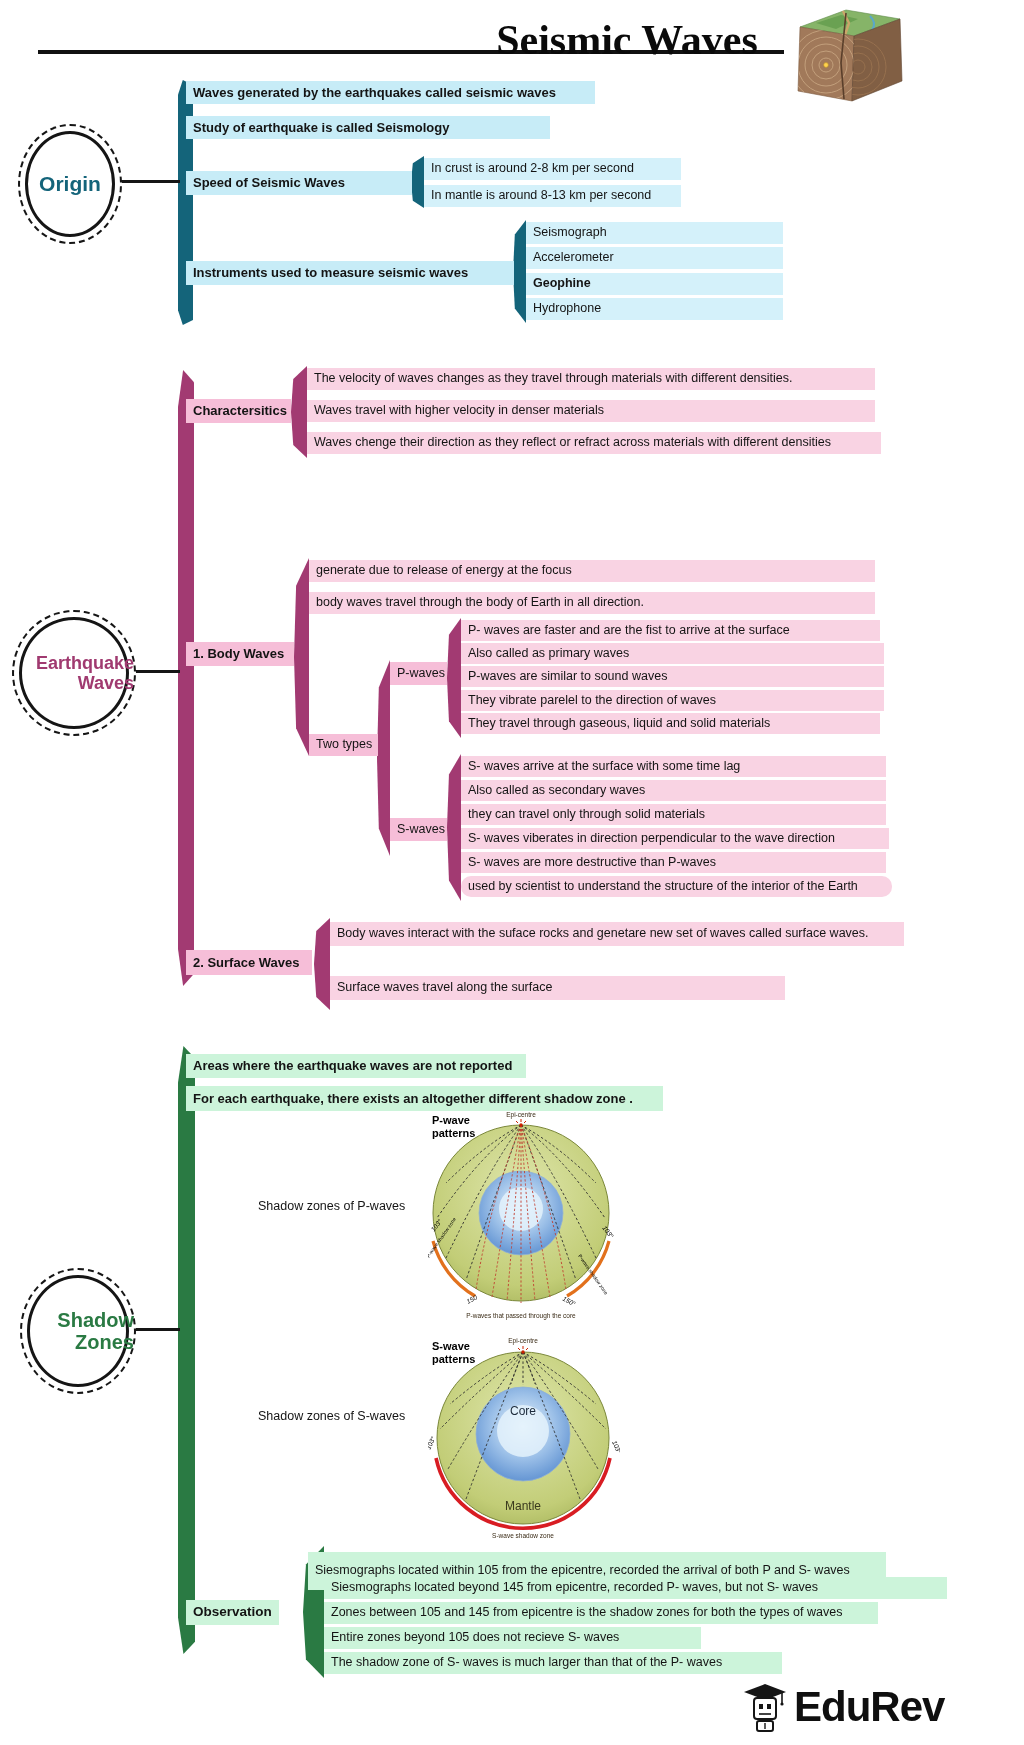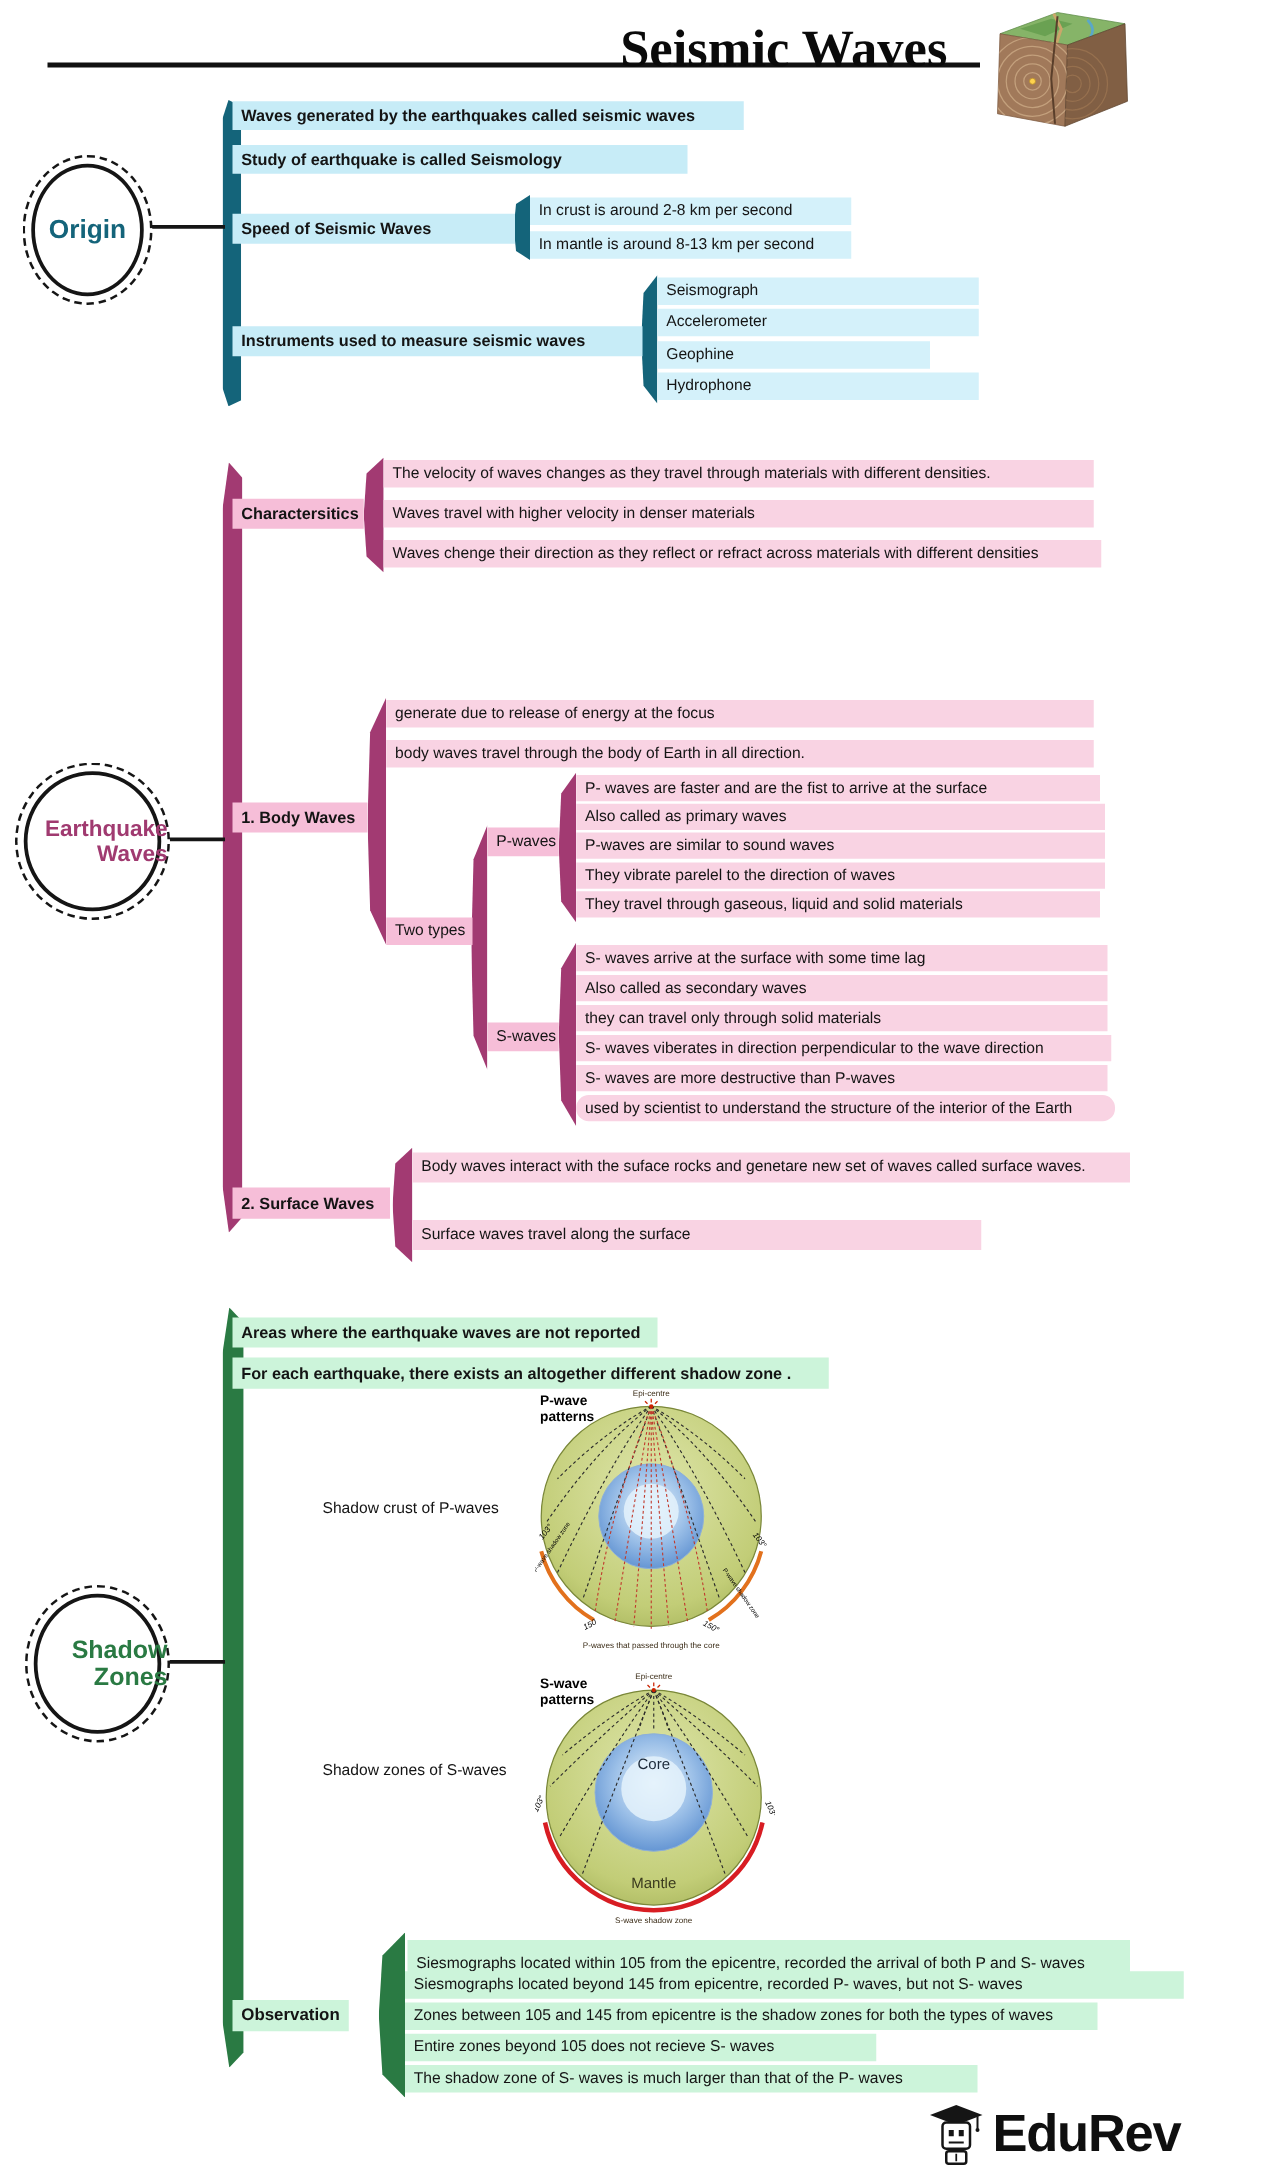--- a/index.html
+++ b/index.html
@@ -90,21 +90,21 @@
 
   <div class="bar tm b" style="left:186px;top:171px;width:226px;height:24px;">Speed of Seismic Waves</div>
   <div class="chev cteal" style="left:411px;top:156px;width:13px;height:52px;"></div>
   <div class="bar ts sm" style="left:424px;top:158px;width:257px;height:22px;">In crust is around 2-8 km per second</div>
   <div class="bar ts sm" style="left:424px;top:185px;width:257px;height:22px;">In mantle is around 8-13 km per second</div>
 
   <div class="bar tm b" style="left:186px;top:261px;width:328px;height:24px;">Instruments used to measure seismic waves</div>
   <div class="chev cteal" style="left:513px;top:220px;width:13px;height:103px;"></div>
   <div class="bar ts sm" style="left:526px;top:222px;width:257px;height:22px;">Seismograph</div>
   <div class="bar ts sm" style="left:526px;top:247px;width:257px;height:22px;">Accelerometer</div>
-  <div class="bar ts sm" style="left:526px;top:273px;width:218px;height:22px;">Geophine</div>
+  <div class="bar ts sm" style="left:526px;top:273px;width:257px;height:22px;font-weight:bold;">Geophine</div>
   <div class="bar ts sm" style="left:526px;top:298px;width:257px;height:22px;">Hydrophone</div>
 
   <div class="spine cpink" style="left:178px;top:370px;width:16px;height:616px;"></div>
   <div class="hline" style="left:128px;top:670px;width:52px;"></div>
   <div class="node" style="left:12px;top:610px;width:120px;height:122px;">
     <span class="ninner"></span>
     <span class="nlabel" style="color:#a03a70;font-size:18px;">Earthquake Waves</span>
   </div>
 
   <div class="bar pl b" style="left:186px;top:399px;width:105px;height:24px;">Charactersitics</div>
@@ -145,21 +145,21 @@
   <div class="spine cgreen" style="left:178px;top:1046px;width:17px;height:608px;"></div>
   <div class="hline" style="left:128px;top:1328px;width:52px;"></div>
   <div class="node" style="left:20px;top:1268px;width:112px;height:122px;">
     <span class="ninner"></span>
     <span class="nlabel" style="color:#2a7a43;font-size:20px;">Shadow Zones</span>
   </div>
 
   <div class="bar gi b" style="left:186px;top:1054px;width:340px;height:24px;">Areas where the earthquake waves are not reported</div>
   <div class="bar gi b" style="left:186px;top:1086px;width:477px;height:25px;">For each earthquake, there exists an altogether different shadow zone .</div>
 
-  <div class="bar plain sm" style="left:258px;top:1198px;width:180px;height:18px;">Shadow crust of P-waves</div>
+  <div class="bar plain sm" style="left:258px;top:1198px;width:180px;height:18px;">Shadow zones of P-waves</div>
   <div class="bar plain sm" style="left:258px;top:1408px;width:180px;height:18px;">Shadow zones of S-waves</div>
 
   <svg class="abs" style="left:428px;top:1108px;z-index:3;" width="192" height="214" viewBox="0 0 192 214">
     <defs>
       <radialGradient id="pcore" cx="50%" cy="42%" r="62%">
         <stop offset="0%" stop-color="#eaf5fc"></stop>
           <stop offset="55%" stop-color="#9cc0e8"></stop>
           <stop offset="100%" stop-color="#5c8fd0"></stop>
       </radialGradient>
       <radialGradient id="polive" cx="50%" cy="38%" r="78%">
@@ -251,21 +251,21 @@
       <circle cx="95" cy="18" r="1.7" fill="#cc2200" stroke="none"></circle>
       <line x1="95" y1="12" x2="95" y2="15"></line>
         <line x1="90" y1="14" x2="92" y2="16"></line>
         <line x1="100" y1="14" x2="98" y2="16"></line>
     </g>
     <text x="95" y="204" font-size="6.5" text-anchor="middle" fill="#3a2b16">S-wave shadow zone</text>
   </svg>
 
   <div class="bar gi b" style="left:186px;top:1600px;width:93px;height:25px;font-size:13.5px;">Observation</div>
   <div class="chev cgreen" style="left:303px;top:1546px;width:21px;height:132px;"></div>
-  <div class="bar gi sm" style="left:326px;top:1552px;width:578px;height:38px;">Siesmographs located within 105 from the epicentre, recorded the arrival of both P and S- waves</div>
+  <div class="bar gi sm" style="left:308px;top:1552px;width:578px;height:38px;">Siesmographs located within 105 from the epicentre, recorded the arrival of both P and S- waves</div>
   <div class="bar gi sm" style="left:324px;top:1577px;width:623px;height:22px;">Siesmographs located beyond 145 from epicentre, recorded P- waves, but not S- waves</div>
   <div class="bar gi sm" style="left:324px;top:1602px;width:554px;height:22px;">Zones between 105 and 145 from epicentre is the shadow zones for both the types of waves</div>
   <div class="bar gi sm" style="left:324px;top:1627px;width:377px;height:22px;">Entire zones beyond 105 does not recieve S- waves</div>
   <div class="bar gi sm" style="left:324px;top:1652px;width:458px;height:22px;">The shadow zone of S- waves is much larger than that of the P- waves</div>
 
   <div class="brand" style="left:742px;top:1682px;">
     <svg width="46" height="50" viewBox="0 0 46 50">
       <polygon points="23,2 44,10 23,18 2,10" fill="#151515"></polygon>
       <line x1="40" y1="11" x2="40" y2="21" stroke="#151515" stroke-width="1.6"></line>
       <circle cx="40" cy="22" r="1.6" fill="#151515"></circle>

